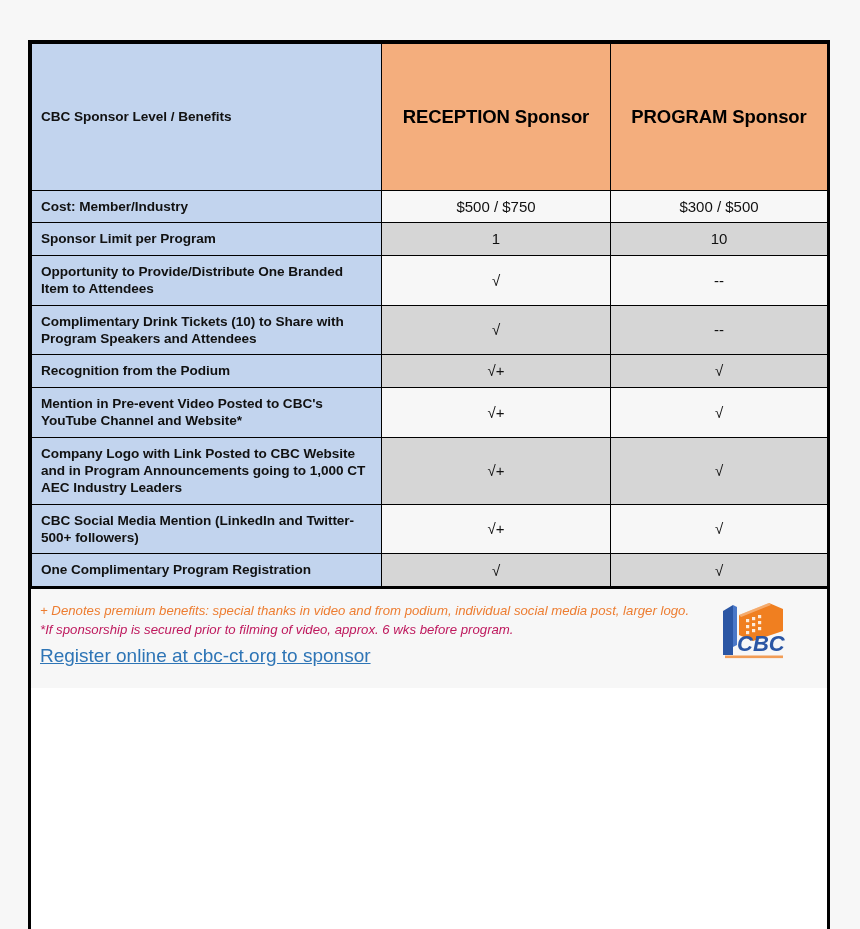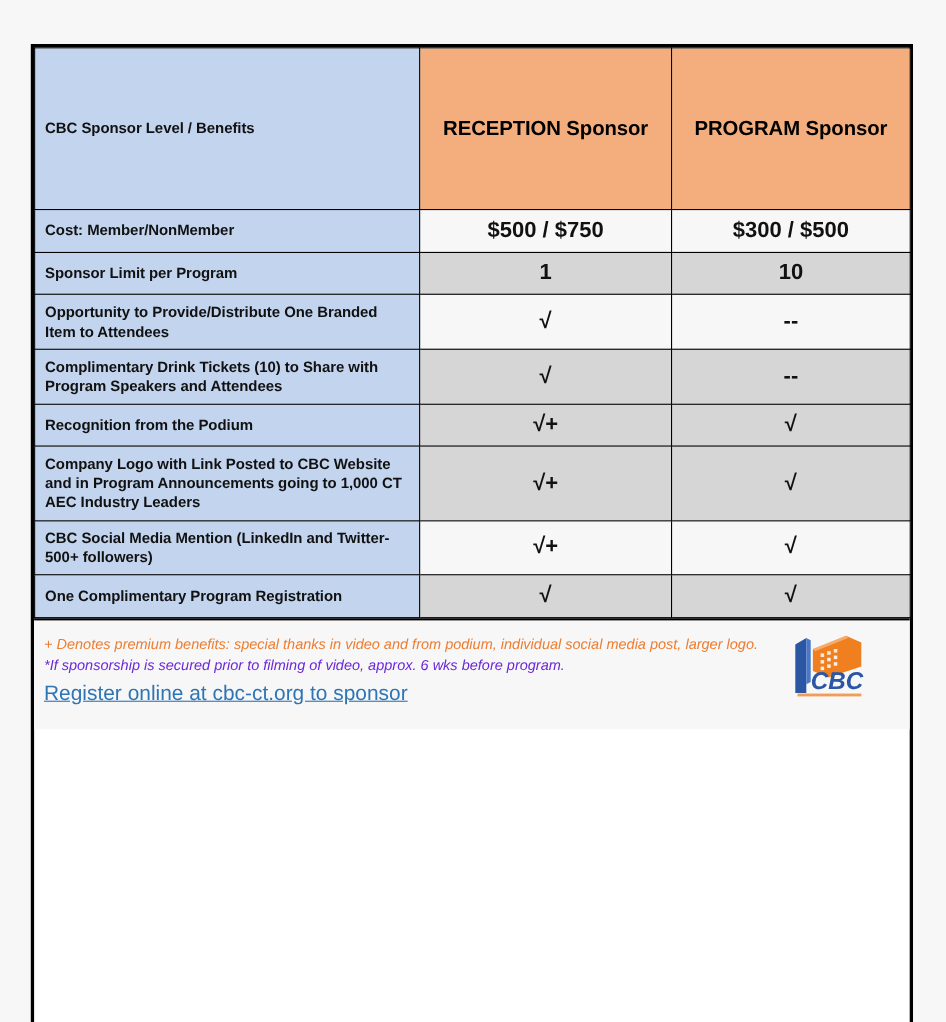--- a/index.html
+++ b/index.html
@@ -79,22 +79,22 @@
     font-weight: bold;
     color: #111;
     text-align: left;
     letter-spacing: -0.05px;
   }
 
   td.val {
     text-align: center;
   }
   td.val .cell-inner {
-    font-size: 20px;
-    font-weight: bold;
+    font-size: 15px;
+    font-weight: normal;
     color: #111;
     text-align: center;
     padding: 6px 4px;
   }
 
   tr.odd td.val { background: #f7f7f7; }
   tr.even td.val { background: #d6d6d6; }
 
   
   .footnotes {
@@ -108,21 +108,21 @@
     font-style: italic;
     line-height: 1.3;
     white-space: nowrap;
   }
   .fn-premium {
     color: #ed7d31;
     font-size: 13.2px;
     margin-bottom: 2px;
   }
   .fn-video {
-    color: #6d28d9;
+    color: #be185d;
     font-size: 13.2px;
     font-weight: 500;
     margin-bottom: 7px;
   }
   .fn-link {
     color: #2e75b6;
     font-size: 19px;
     text-decoration: underline;
     font-style: normal;
     display: inline-block;
@@ -156,21 +156,21 @@
         </td>
         <td class="sponsor">
           <span class="cell-inner">RECEPTION Sponsor</span>
         </td>
         <td class="sponsor">
           <span class="cell-inner">PROGRAM Sponsor</span>
         </td>
       </tr>
     <tr class="odd">
           <td class="benefit">
-            <span class="cell-inner">Cost: Member/NonMember</span>
+            <span class="cell-inner">Cost: Member/Industry</span>
           </td>
           <td class="val">
             <span class="cell-inner">$500 / $750</span>
           </td>
           <td class="val">
             <span class="cell-inner">$300 / $500</span>
           </td>
         </tr>
         <tr class="even">
           <td class="benefit">
@@ -201,20 +201,31 @@
           <td class="val">
             <span class="cell-inner">√</span>
           </td>
           <td class="val">
             <span class="cell-inner">--</span>
           </td>
         </tr>
         <tr class="even">
           <td class="benefit">
             <span class="cell-inner">Recognition from the Podium</span>
+          </td>
+          <td class="val">
+            <span class="cell-inner">√+</span>
+          </td>
+          <td class="val">
+            <span class="cell-inner">√</span>
+          </td>
+        </tr>
+        <tr class="odd">
+          <td class="benefit">
+            <span class="cell-inner">Mention in Pre-event Video Posted to CBC's YouTube Channel and Website*</span>
           </td>
           <td class="val">
             <span class="cell-inner">√+</span>
           </td>
           <td class="val">
             <span class="cell-inner">√</span>
           </td>
         </tr>
         <tr class="even">
           <td class="benefit">

